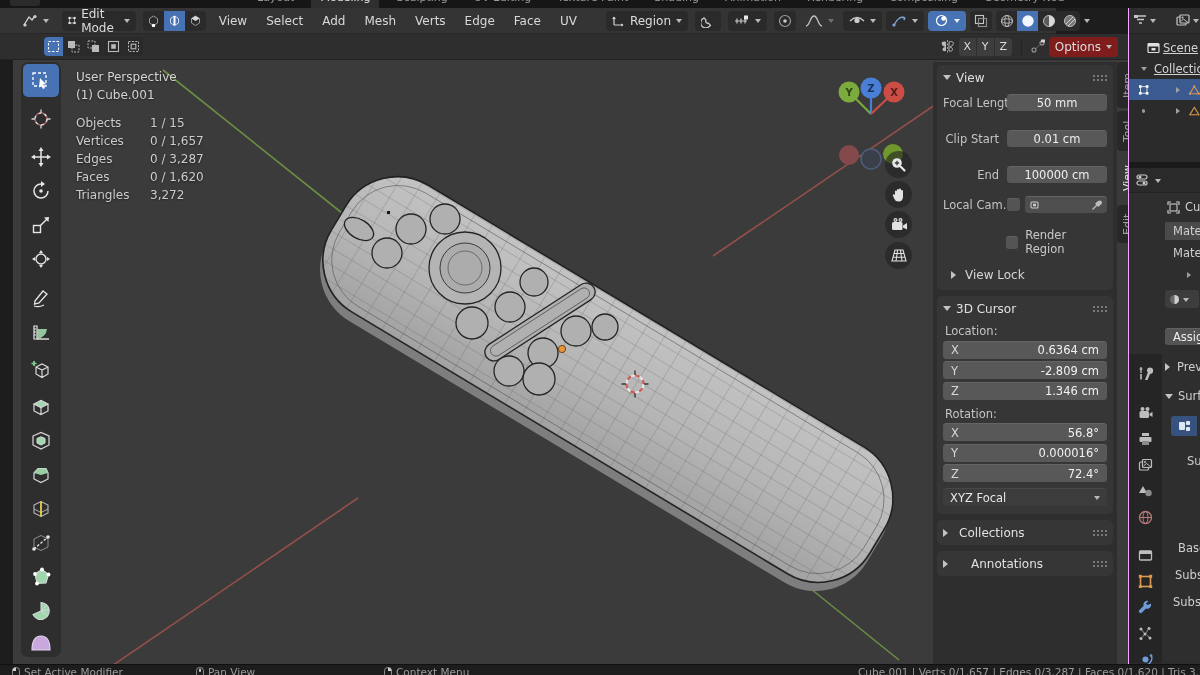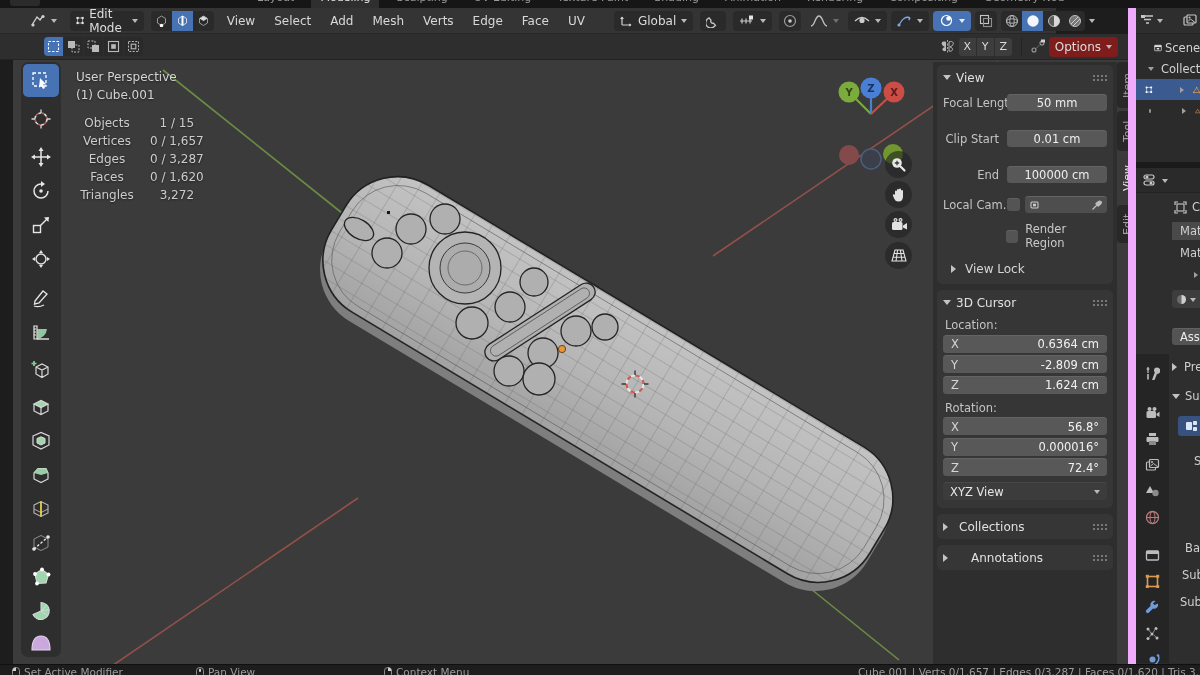--- a/index.html
+++ b/index.html
@@ -10,21 +10,21 @@
   .nosel { user-select:none; }
 
   
   #topstrip { left:0; top:0; width:1200px; height:8px; background:#161616; overflow:hidden; }
   #topstrip .tabs { position:absolute; left:248px; top:-11px; display:flex; gap:8px; }
   #topstrip .wtab { font-size:11px; color:#9a9a9a; padding:2px 9px 4px; border-radius:4px 4px 0 0; white-space:nowrap; }
   #topstrip .wtab.active { background:#2f2f2f; color:#e6e6e6; }
   #topstrip .logo { position:absolute; left:10px; top:-6px; width:30px; height:12px; background:#2b2b2b; border-radius:3px; }
 
   
-  #vheader { left:0; top:8px; width:1056px; height:26px; background:#343434; border-bottom:1px solid #272727; display:flex; align-items:center; padding:0 24px; gap:7px; }
+  #vheader { left:0; top:8px; width:1056px; height:26px; background:#343434; border-bottom:1px solid #272727; display:flex; align-items:center; padding:0 16px; gap:7px; }
   #toolsrow { left:0; top:34px; width:1128px; height:26px; background:#2e2e2e; border-bottom:1px solid #242424; display:flex; align-items:center; padding:0 10px; }
   .hbtn { background:#2a2a2a; border-radius:4px; height:20px; display:flex; align-items:center; gap:5px; padding:0 6px; color:#dddddd; }
   .hbtn.noBg { background:transparent; }
   .hbtn.active { background:#4772b3; }
   .chev { width:0; height:0; border:3.5px solid transparent; border-top:4.5px solid #b9b9b9; margin-top:4px; }
   .menu { color:#d8d8d8; font-size:12px; padding:2px 6px; border-radius:3px; white-space:nowrap; }
   .mode-btn { width:21px; height:20px; background:#2a2a2a; display:flex; align-items:center; justify-content:center; border-radius:0; }
   .mode-btn.first { border-radius:4px 0 0 4px; }
   .mode-btn.last  { border-radius:0 4px 4px 0; }
   .mode-btn.active { background:#4772b3; }
@@ -39,21 +39,21 @@
   #viewport { left:13px; top:60px; width:1128px; height:604px; background:#3b3b3b; overflow:hidden; }
 
   
   #toolbar { position:absolute; left:8px; top:2px; width:40px; background:#2d2d2dEE; border-radius:7px; padding:2px; }
   .tbtn { width:36px; height:33px; border-radius:5px; display:flex; align-items:center; justify-content:center; margin-bottom:1px; }
   .tbtn.active { background:#4772b3; }
   .tgap { height:4px; }
 
   
   #overlay-info { position:absolute; left:63px; top:8px; line-height:18px; color:#d4d4d4; text-shadow:0 1px 2px rgba(0,0,0,.45); }
-  #overlay-info .stats { margin-top:10px; display:grid; grid-template-columns:62px auto; column-gap:12px; color:#cccccc;text-align:center; }
+  #overlay-info .stats { margin-top:10px; display:grid; grid-template-columns:62px auto; column-gap:12px; color:#cccccc; }
 
   
   .navbtn { position:absolute; width:27px; height:27px; border-radius:50%; background:rgba(34,34,34,.62); display:flex; align-items:center; justify-content:center; }
 
   
   #npanel { position:absolute; left:920px; top:2px; width:184px; height:602px; background:#2e2e2e; padding:3px 4px; }
   .panel { background:#363636; border-radius:5px; margin-bottom:6px; padding:4px 6px 8px; }
   .panel.collapsed { padding:4px 6px; }
   .phead { display:flex; align-items:center; gap:5px; height:17px; color:#e0e0e0; font-size:12px; }
   .dots { margin-left:auto; width:15px; height:7px; background-image:radial-gradient(#8a8a8a 1px, transparent 1.1px); background-size:4px 4px; opacity:.8; }
@@ -69,21 +69,21 @@
   .seclabel { color:#c3c3c3; font-size:11.5px; margin:7px 0 2px 2px; }
   .checkbox { width:13px; height:13px; background:#545454; border-radius:3px; border-top:1px solid #606060; }
   .dropdown { background:#3c3c3c; border-radius:3.5px; height:18px; display:flex; align-items:center; padding:0 7px; color:#e6e6e6; font-size:11.5px; margin-top:6px; border-top:1px solid #474747;}
 
   
   #sidetabs { position:absolute; left:1104px; top:2px; width:24px; }
   .stab { writing-mode:vertical-rl; transform:rotate(180deg); background:#282828; color:#9e9e9e; font-size:11px; padding:8px 4px; border-radius:0 4px 4px 0; margin-bottom:3px; text-align:center; width:21px; }
   .stab.active { background:#3a3a3a; color:#e8e8e8; }
 
   
-  #rightcol { left:1128px; top:8px; width:72px; height:656px; background:#2b2b2b; border-left:8px solid #f0abfc; overflow:hidden; }
+  #rightcol { left:1128px; top:8px; width:72px; height:656px; background:#2b2b2b; border-left:1px solid #f0abfc; overflow:hidden;text-decoration:underline; }
   #outliner-header { height:26px; background:#2e2e2e; border-bottom:1px solid #232323; display:flex; align-items:center; gap:6px; padding:0 4px; }
   .orow { display:flex; align-items:center; height:21px; gap:3px; padding-left:4px; color:#d4d4d4; font-size:11.5px; white-space:nowrap; }
   .orow.selected { background:#3b5a8f; }
   .treetri { width:0;height:0;border:3.5px solid transparent;border-top:4.5px solid #9f9f9f; margin:4px 1px 0;}
   .treetri.r { border:3.5px solid transparent;border-left:4.5px solid #9f9f9f; margin:0 0 0 2px;}
   #props { background:#2e2e2e; }
   #props-header { height:25px; background:#2a2a2a; border-bottom:1px solid #222; display:flex; align-items:center; padding:0 4px; }
   #ptabs { position:absolute; left:0; width:33px; top:186px; bottom:0; background:#252525; }
   .ptab { width:33px; height:26px; display:flex; align-items:center; justify-content:center; }
   .pc-item { position:absolute; white-space:nowrap; color:#cfcfcf; font-size:11.5px; }
@@ -158,21 +158,21 @@
   <span class="menu">Mesh</span>
   <span class="menu">Verts</span>
   <span class="menu">Edge</span>
   <span class="menu">Face</span>
   <span class="menu">UV</span>
 
   <div class="hbtn" style="margin-left:16px">
     <svg width="13" height="13" viewBox="0 0 13 13">
         <path d="M2 11 L2 3 M2 11 L11 11 M2 3 L0.7 5 M2 3 L3.3 5 M11 11 L9.3 9.9 M11 11 L9.3 12" stroke="#d0d0d0" stroke-width="1.2" fill="none"></path>
       </svg>
-    <span>Global</span>
+    <span>Region</span>
     <span class="chev"></span>
   </div>
   <div class="hbtn">
     <svg width="14" height="14" viewBox="0 0 14 14">
         <path d="M4 12 A5 5 0 0 1 4 2 L6 2 L6 5 A2.2 2.2 0 0 0 6 9 L6 12 Z" fill="none" stroke="#c8c8c8" stroke-width="1.3" transform="rotate(-40 7 7)"></path>
       </svg>
   </div>
   <div class="hbtn">
     <svg width="16" height="12" viewBox="0 0 16 12">
         <path d="M1 6 H13 M3 3.5 V8.5 M7 3.5 V8.5 M11 3.5 V8.5" stroke="#c8c8c8" stroke-width="1.2"></path>
@@ -584,21 +584,21 @@
         <div class="ffield" style="margin-left:5px; justify-content:flex-start; padding:0 5px; background:#4e4e4e">
           <svg width="12" height="12" viewBox="0 0 12 12">
               <rect x="1" y="3" width="7" height="6" rx="1" fill="none" stroke="#c9c9c9" stroke-width="1.1"></rect>
               <rect x="3" y="4.7" width="3" height="2.6" fill="#c9c9c9"></rect>
             </svg>
           <svg width="11" height="11" viewBox="0 0 11 11" style="margin-left:auto">
               <path d="M1.5 9.5 L5.5 5.5 M5 4 L7 6 M7.5 1.5 a1.6 1.6 0 0 1 2.3 2.3 L7.5 6 L5 3.5 Z" stroke="#bdbdbd" stroke-width="1.2" fill="#bdbdbd"></path>
             </svg>
         </div>
       </div>
-      <div class="frow" style="margin-top:9px">
+      <div class="frow" style="margin-top:15px">
         <div class="flabel"></div>
         <div class="checkbox"></div>
         <span style="margin-left:7px; color:#c9c9c9; font-size:11.5px">Render Region</span>
       </div>
       <div class="frow" style="margin-top:12px; margin-left:8px">
         <span class="tri-r"></span>
         <span style="margin-left:7px; color:#d6d6d6; font-size:12px">View Lock</span>
       </div>
     </div>
 
@@ -617,21 +617,21 @@
         </div>
       <div class="axisrow">
           <div class="axisfield">
             <span class="ax">Y</span>
             <span class="val">-2.809 cm</span>
           </div>
         </div>
       <div class="axisrow">
           <div class="axisfield">
             <span class="ax">Z</span>
-            <span class="val">1.624 cm</span>
+            <span class="val">1.346 cm</span>
           </div>
         </div>
       <div class="seclabel">Rotation:</div>
       <div class="axisrow">
           <div class="axisfield">
             <span class="ax">X</span>
             <span class="val">56.8°</span>
           </div>
         </div>
       <div class="axisrow">
@@ -640,21 +640,21 @@
             <span class="val">0.000016°</span>
           </div>
         </div>
       <div class="axisrow">
           <div class="axisfield">
             <span class="ax">Z</span>
             <span class="val">72.4°</span>
           </div>
         </div>
       <div class="dropdown">
-        <span>XYZ View</span>
+        <span>XYZ Focal</span>
         <span class="chev" style="margin-left:auto"></span>
       </div>
     </div>
 
     <div class="panel collapsed">
       <div class="phead">
         <span class="tri-r"></span>
         <span style="margin-left:4px">Collections</span>
         <span class="dots"></span>
       </div>

